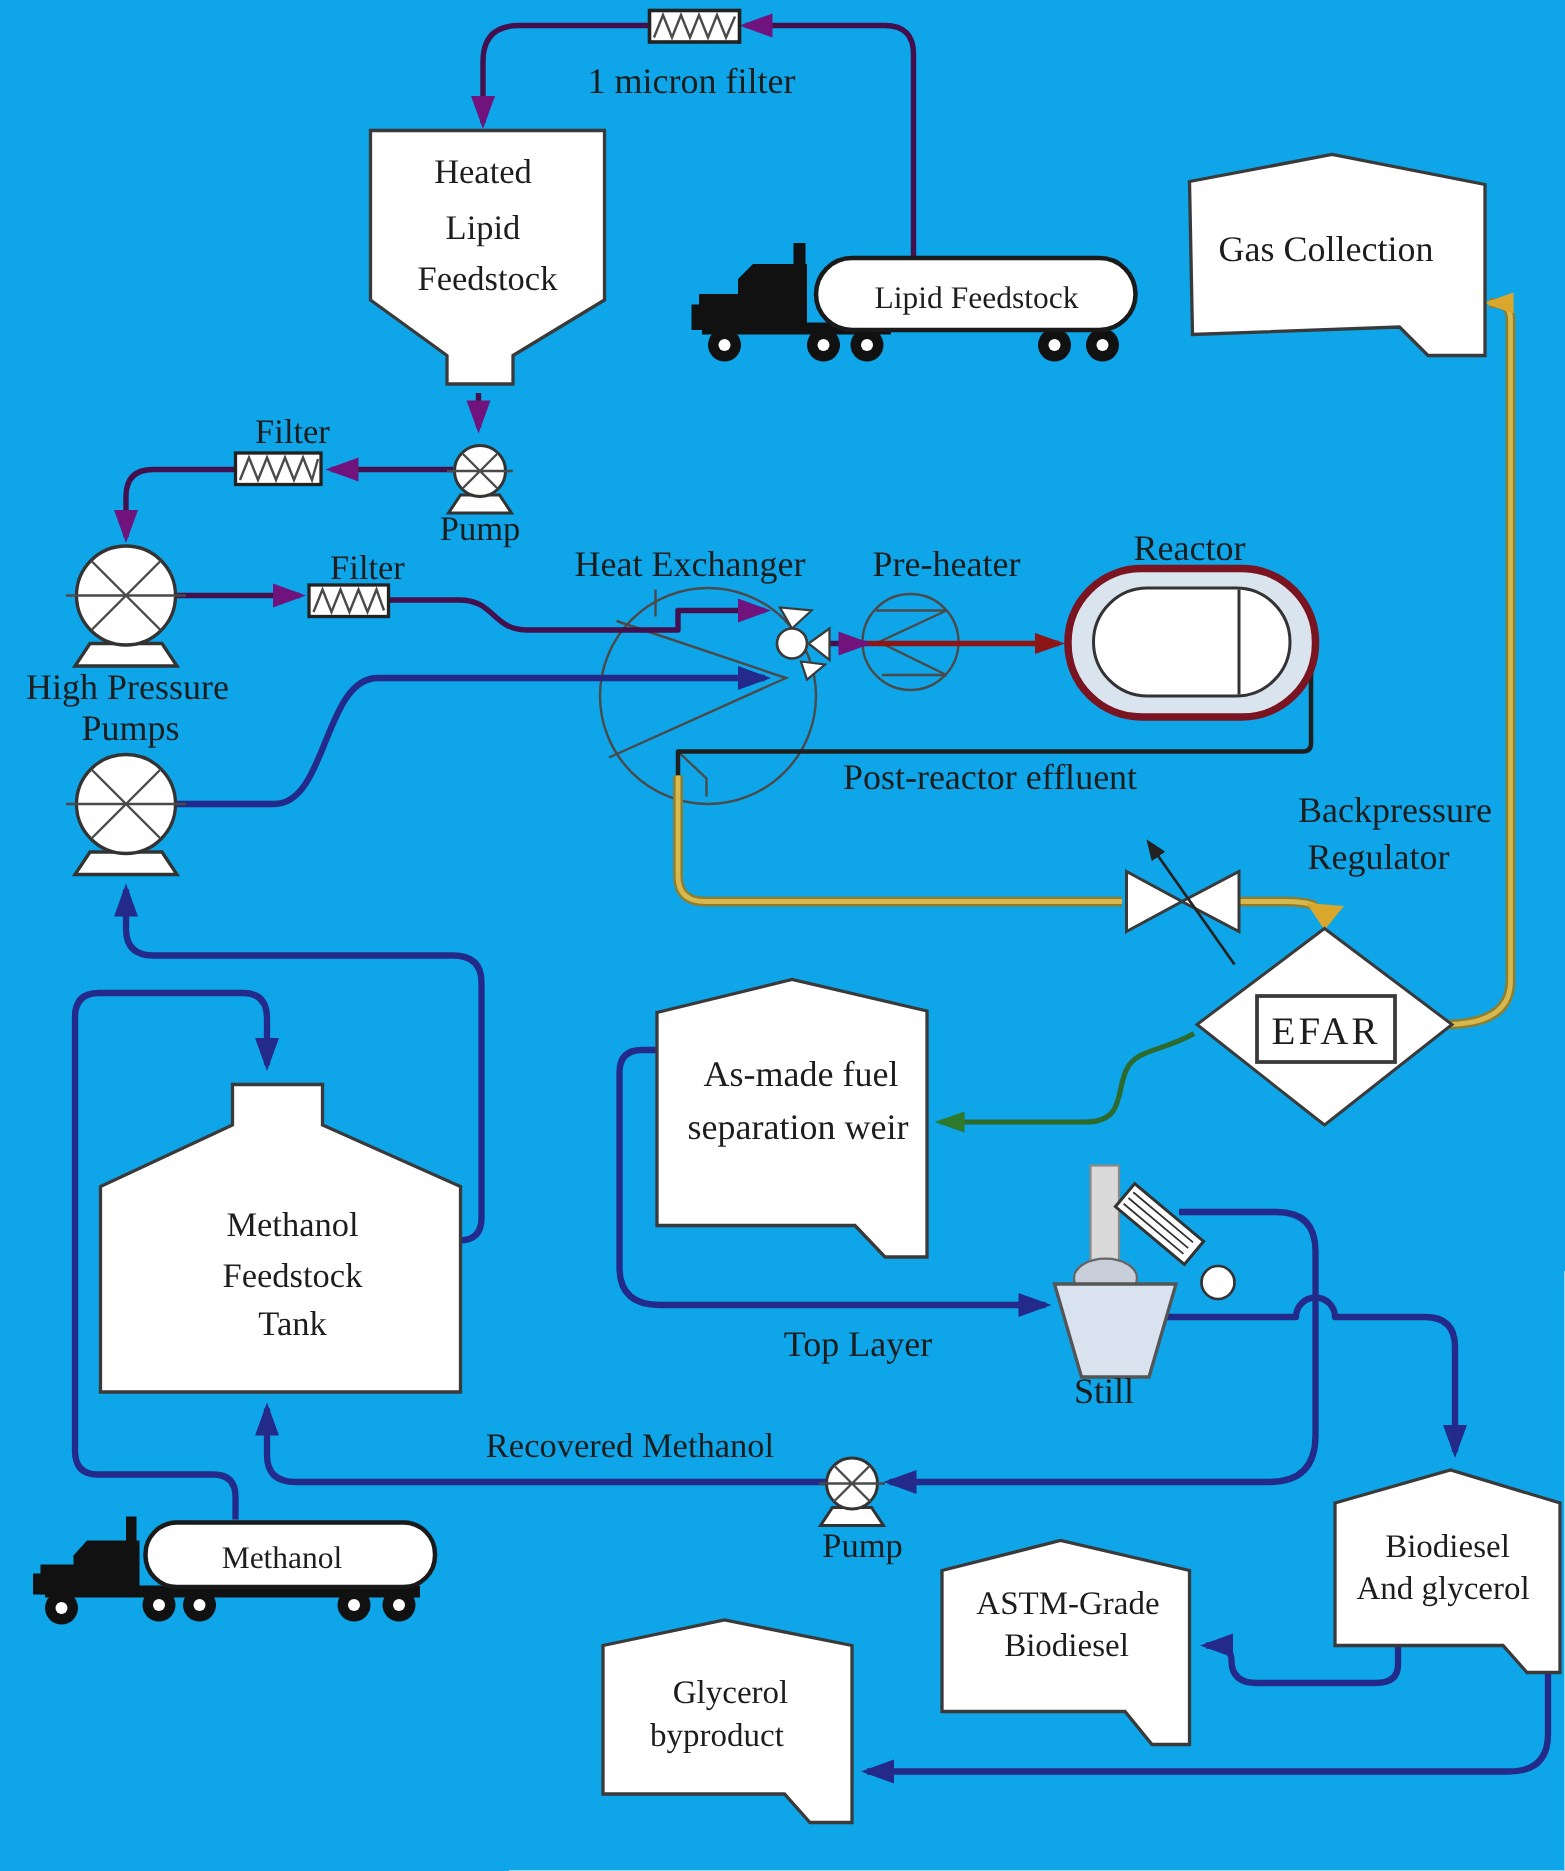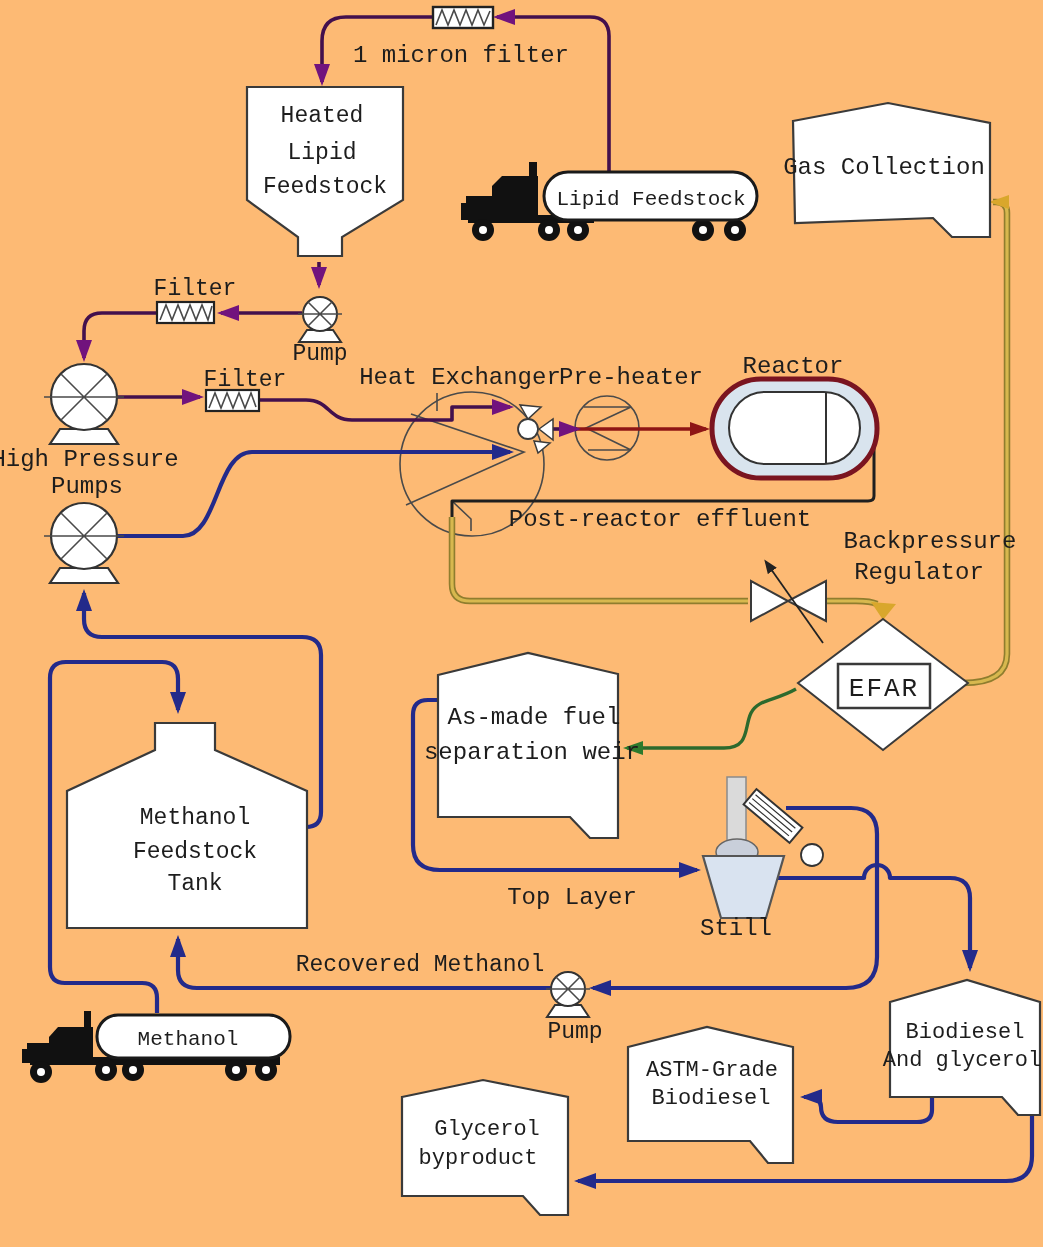--- a/index.html
+++ b/index.html
@@ -1,17 +1,17 @@
 <!DOCTYPE html>
 <html><head>
 <meta charset="utf-8">
 <style>
   html,body{margin:0;padding:0;background:#ffffff;}
-  #stage{position:relative;width:1043px;height:1247px;background:#fdba74;
-         font-family:Liberation Mono, monospace;}
+  #stage{position:relative;width:1043px;height:1247px;background:#0ea5e9;
+         font-family:Liberation Serif, serif;}
   svg{display:block;}
   .pipe{fill:none;stroke-linejoin:round;}
   .w-purple{stroke-width:3.6px;}
   .w-blue{stroke-width:4.2px;}
   .w-red{stroke-width:3.6px;}
   .w-black{stroke-width:3px;}
   .w-green{stroke-width:3.4px;}
   .gold-under{fill:none;stroke-width:6.5px;stroke-linejoin:round;}
   .gold-over{fill:none;stroke-width:3.2px;stroke-linejoin:round;}
   .eq{fill:#ffffff;}

